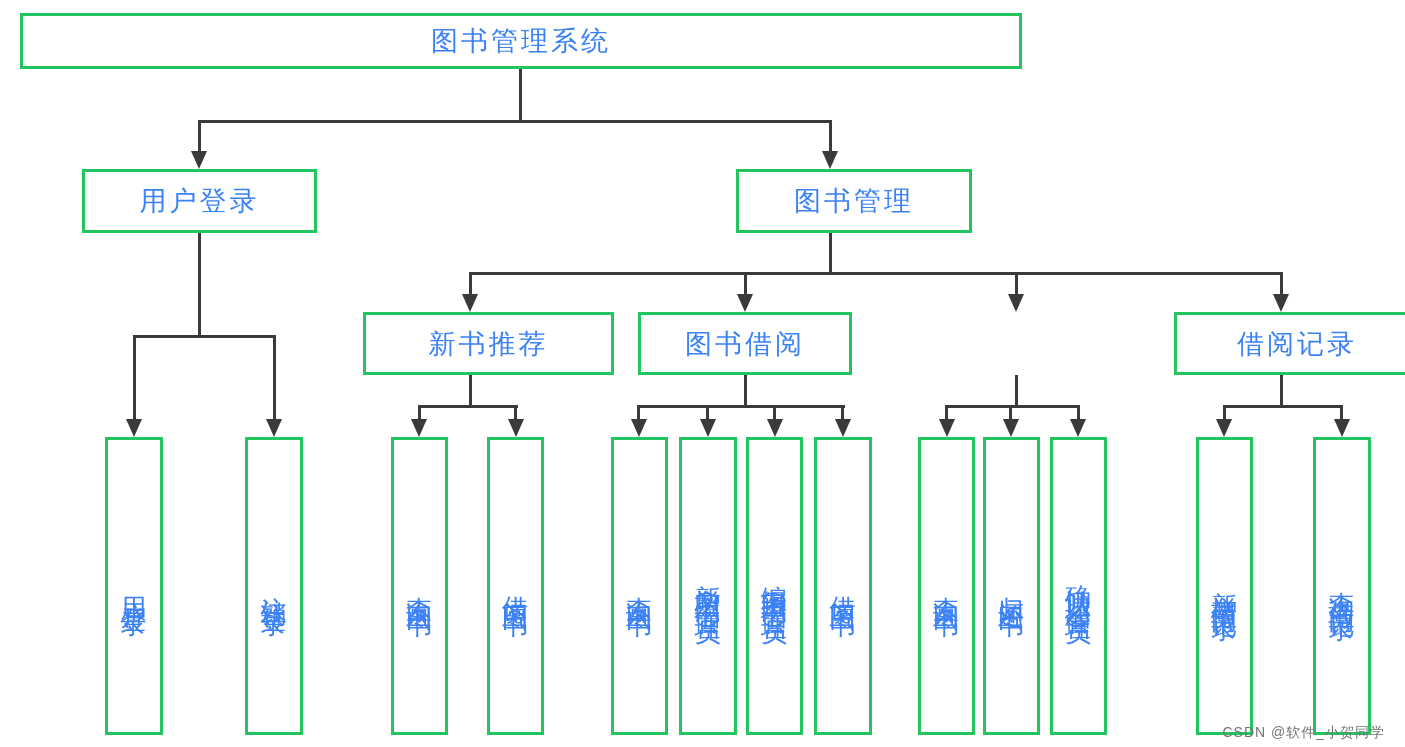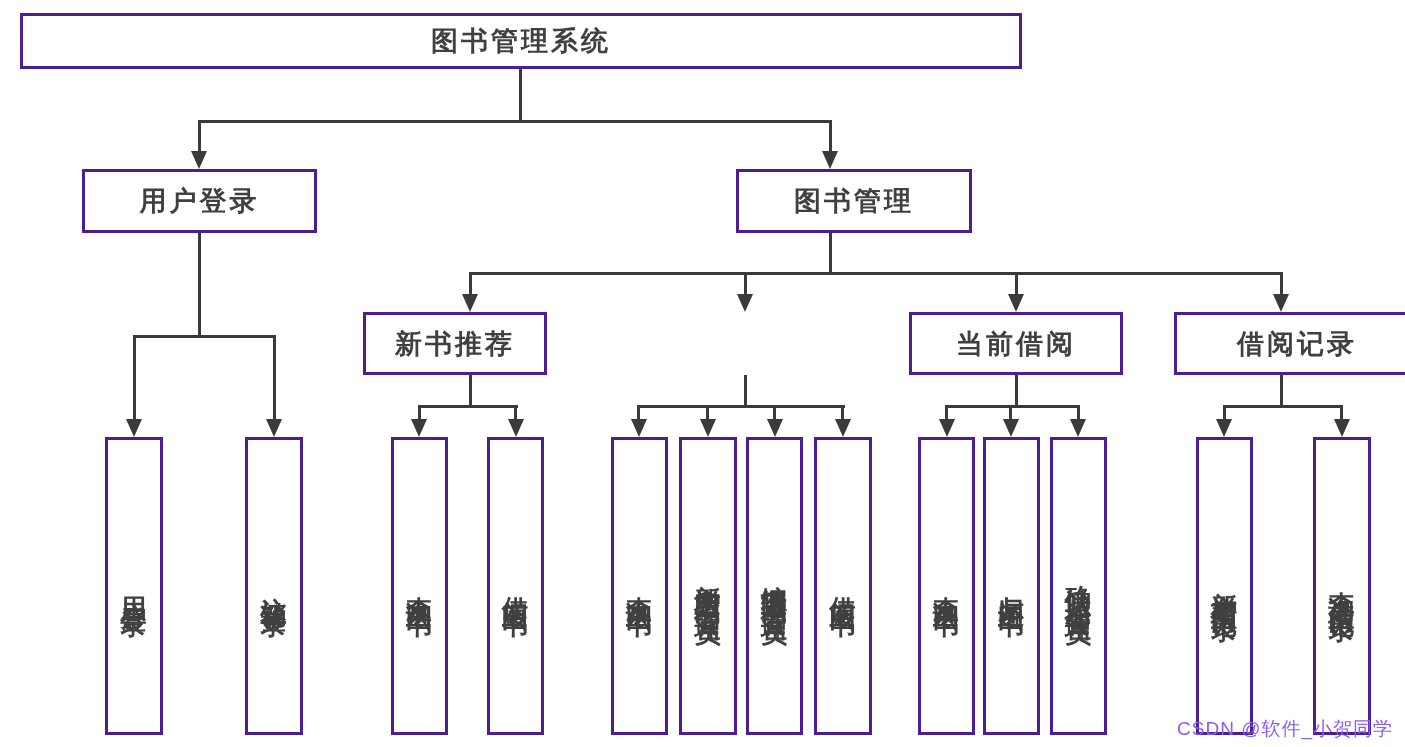--- a/index.html
+++ b/index.html
@@ -2,39 +2,38 @@
 <html><head>
 <meta charset="utf-8">
 <style>
   html,body { margin:0; padding:0; background:#ffffff; }
   .canvas {
     position:relative; width:1405px; height:747px; background:#ffffff;
     font-family:"Liberation Sans", sans-serif; overflow:hidden;
   }
   .box {
     position:absolute; box-sizing:border-box;
-    border:3px solid #4c1d95; background:#ffffff;
+    border:3px solid #22c55e; background:#ffffff;
     display:flex; align-items:center; justify-content:center;
-    color:#404040;
-    font-weight:bold;
+    color:#3b82f6;
   }
   .box.h span { font-size:27px; letter-spacing:3px; white-space:nowrap; }
   .box.v span {
     writing-mode:vertical-rl; text-orientation:mixed;
     font-size:26px; letter-spacing:5px; line-height:1;
   }
   .vline, .hline { position:absolute; background:#3a3a3a; }
   .arrow {
     position:absolute; width:0; height:0;
     border-left:8px solid transparent; border-right:8px solid transparent;
     border-top:18px solid #3a3a3a;
   }
   .watermark {
-    position:absolute; right:12px; bottom:5px;
-    font-size:19px; color:#8b5cf6; letter-spacing:1px; z-index:10;
+    position:absolute; right:20px; bottom:5px;
+    font-size:14px; color:#737373; letter-spacing:1px; z-index:10;
     white-space:nowrap;
   }
 </style>
 </head>
 <body>
 
 <div class="canvas">
 
   <div class="box h" style="left:20px;top:13px;width:1002px;height:56px">
     <span>图书管理系统</span>
@@ -65,25 +64,25 @@
   <div class="hline" style="left:469px;top:272px;width:814px;height:3px"></div>
   <div class="vline" style="left:469px;top:272px;width:3px;height:24px"></div>
   <div class="arrow" style="left:462px;top:294px"></div>
   <div class="vline" style="left:744px;top:272px;width:3px;height:24px"></div>
   <div class="arrow" style="left:737px;top:294px"></div>
   <div class="vline" style="left:1015px;top:272px;width:3px;height:24px"></div>
   <div class="arrow" style="left:1008px;top:294px"></div>
   <div class="vline" style="left:1280px;top:272px;width:3px;height:24px"></div>
   <div class="arrow" style="left:1273px;top:294px"></div>
 
-  <div class="box h" style="left:363px;top:312px;width:184px;height:63px">
+  <div class="box h" style="left:363px;top:312px;width:251px;height:63px">
     <span>新书推荐</span>
   </div>
-  <div class="box h" style="left:909px;top:312px;width:214px;height:63px">
-    <span>当前借阅</span>
+  <div class="box h" style="left:638px;top:312px;width:214px;height:63px">
+    <span>图书借阅</span>
   </div>
   <div class="box h" style="left:1174px;top:312px;width:246px;height:63px">
     <span>借阅记录</span>
   </div>
 
   <div class="vline" style="left:469px;top:375px;width:3px;height:31px"></div>
   <div class="hline" style="left:418px;top:405px;width:100px;height:3px"></div>
   <div class="vline" style="left:418px;top:405px;width:3px;height:16px"></div>
   <div class="arrow" style="left:411px;top:419px"></div>
   <div class="vline" style="left:514px;top:405px;width:3px;height:16px"></div>

